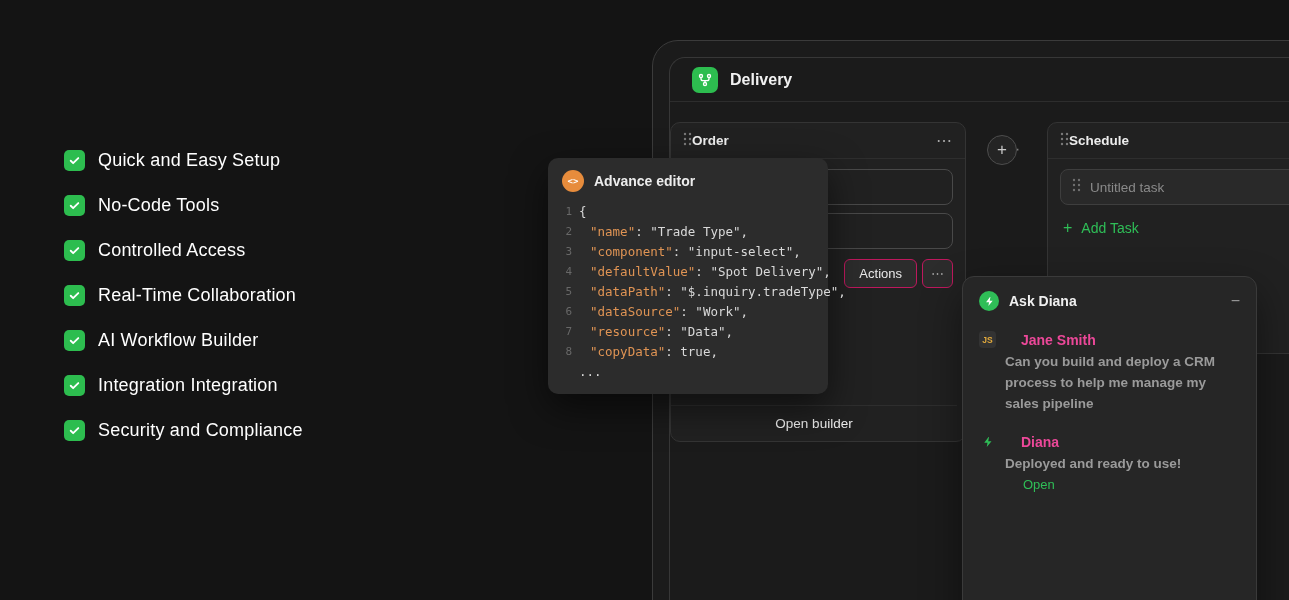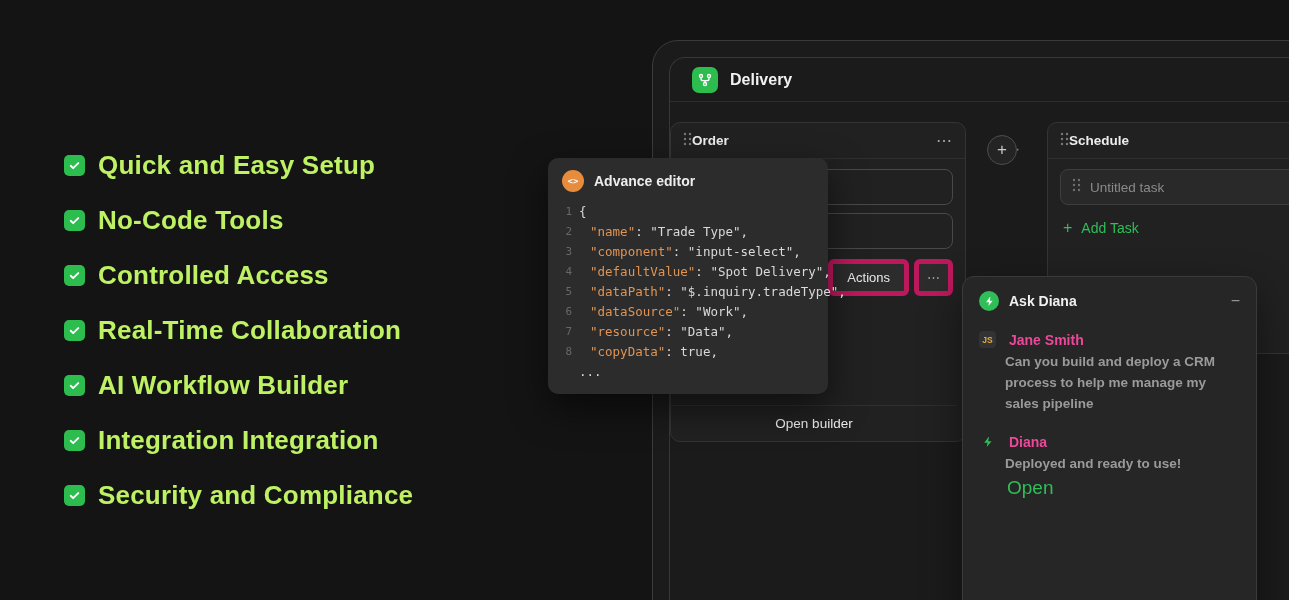--- a/index.html
+++ b/index.html
@@ -4,21 +4,21 @@
 <style>
   * { margin:0; padding:0; box-sizing:border-box; }
   html,body { width:1289px; height:600px; }
   body { background:#141414; font-family:"Liberation Sans", sans-serif; overflow:hidden; position:relative; }
   .page { position:absolute; inset:0; overflow:hidden; }
 
   
   .features { position:absolute; left:64px; top:150px; display:flex; flex-direction:column; gap:24px; }
   .feature { display:flex; align-items:center; gap:13px; }
   .check { width:21px; height:21px; border-radius:5px; background:#2dbd4f; display:flex; align-items:center; justify-content:center; flex:0 0 auto; }
-  .feature .label { color:#bef264; font-size:26px; font-weight:700; letter-spacing:.2px; }
+  .feature .label { color:#ffffff; font-size:18px; font-weight:400; letter-spacing:.2px; }
 
   
   .win-outer { position:absolute; left:652px; top:40px; width:650px; height:575px;
     background:#1b1b1b; border:1px solid #3b3b3b; border-radius:26px 0 0 0; }
   .win-inner { position:absolute; left:16px; top:16px; right:-2px; bottom:-2px;
     background:#1b1b1b; border-left:1px solid #373737; border-top:1px solid #373737; border-radius:16px 0 0 0; }
   .win-header { height:44px; display:flex; align-items:center; padding-left:22px; border-bottom:1px solid #2d2d2d; }
   .wf-icon { width:26px; height:26px; border-radius:7px; background:#2dbd4f; display:flex; align-items:center; justify-content:center; }
   .win-title { color:#f1f1f1; font-size:16px; font-weight:700; margin-left:12px; }
 
@@ -26,21 +26,21 @@
   .card { position:absolute; background:#212121; border:1px solid #343434; border-radius:10px; }
   .card-head { height:36px; display:flex; align-items:center; gap:0; padding:0 12px; border-bottom:1px solid #2e2e2e; }
   .card-title { color:#ededed; font-size:13.5px; font-weight:700; }
   .dots-h { color:#a8a8a8; font-size:16px; letter-spacing:1px; line-height:1; cursor:pointer; }
   .ml-auto { margin-left:auto; }
 
   .order-card { left:0; top:64px; width:296px; height:320px; }
   .order-body { padding:10px 12px 0 12px; }
   .field { height:36px; border:1px solid #494949; border-radius:8px; background:transparent; margin-bottom:8px; width:100%; }
   .actions-row { display:flex; justify-content:flex-end; gap:5px; margin-top:10px; }
-  .btn { background:#2c2c2c; border:5px solid #be185d; border-radius:6px; color:#e9e9e9; font-size:13px; padding:6px 14px; font-family:inherit; cursor:pointer; }
+  .btn { background:#2c2c2c; border:1px solid #be185d; border-radius:6px; color:#e9e9e9; font-size:13px; padding:6px 14px; font-family:inherit; cursor:pointer; }
   .btn.icon-btn { padding:6px 8px; color:#bdbdbd; }
   .card-foot { position:absolute; left:0; right:8px; bottom:0; height:36px; border-top:1px solid #2e2e2e;
     display:flex; align-items:center; justify-content:center; color:#ededed; font-size:13.5px; cursor:pointer; border-radius:0 0 10px 10px; }
 
   .schedule-card { left:377px; top:64px; width:340px; height:232px; }
   .task-field { margin:10px 12px 0 12px; height:36px; background:#292929; border:1px solid #3e3e3e; border-radius:8px;
     display:flex; align-items:center; gap:9px; padding:0 11px; }
   .task-placeholder { color:#8a8a8a; font-size:13.5px; }
   .add-task { display:flex; align-items:center; gap:9px; margin:15px 0 0 15px; color:#2fbe57; font-size:14px; cursor:pointer; }
   .add-task .plus { font-size:16px; line-height:1; }
@@ -66,27 +66,27 @@
   .code .r { color:#d9d9d9; }
 
   
   .diana { position:absolute; left:962px; top:276px; width:295px; height:374px; background:#262626;
     border:1px solid #3a3a3a; border-radius:12px; box-shadow:0 16px 40px rgba(0,0,0,.45); z-index:25; }
   .diana-head { display:flex; align-items:center; gap:10px; padding:14px 16px 0 16px; }
   .diana-icon { width:20px; height:20px; border-radius:50%; background:#2fbe57; display:flex; align-items:center; justify-content:center; }
   .diana-title { color:#f0f0f0; font-size:14px; font-weight:700; }
   .minimize { margin-left:auto; color:#9a9a9a; font-size:16px; line-height:1; cursor:pointer; }
   .msg { padding:0 16px; margin-top:15px; }
-  .msg-head { display:flex; align-items:center; gap:13px;margin-top:20px; }
+  .msg-head { display:flex; align-items:center; gap:25px;margin-top:20px; }
   .avatar { width:17px; height:17px; border-radius:4px; background:#333333; color:#e3aa3c; font-size:8.5px; font-weight:700;
     display:flex; align-items:center; justify-content:center; flex:0 0 auto; }
   .bolt-slot { width:17px; display:flex; justify-content:center; flex:0 0 auto; }
   .author { color:#ec4899; font-size:14px; font-weight:700; }
   .msg-text { color:#9a9a9a; font-size:13.5px; line-height:21px; margin:3px 0 0 26px; width:234px;font-weight:bold; }
-  .open-link { color:#2fbe57; font-size:19px; margin:3px 0 0 28px; cursor:pointer; display:inline-block; }
+  .open-link { color:#2fbe57; font-size:13px; margin:3px 0 0 44px; cursor:pointer; display:inline-block; }
   .diana-input { position:absolute; left:12px; right:12px; bottom:8px; height:40px; background:#303030; border:none; outline:none;
     border-radius:8px; color:#dddddd; padding:0 14px; font-size:14px; font-family:inherit; }
   .diana-input::placeholder { color:#6f6f6f; }
 </style>
 </head>
 <body>
 
 <div class="page">
 
   <div class="features">

